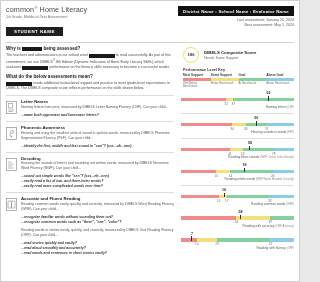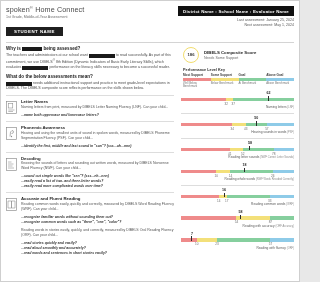--- a/index.html
+++ b/index.html
@@ -108,21 +108,21 @@
 
   .footer-space { height: 3px; }
 </style>
 </head>
 <body>
 
 <div class="page">
 
   <div class="header">
     <div class="hdr-left">
-      <div class="brand"><span>spoken</span><sup>®</sup><span> Home Connect</span></div>
+      <div class="brand"><span>common</span><sup>®</sup><span> Home Literacy</span></div>
       <div class="subbrand">1st Grade, Middle-of-Year Assessment</div>
       <div class="student-pill">STUDENT NAME</div>
     </div>
     <div class="hdr-right">
       <div class="district-bar">District Name : School Name : Evaluator Name</div>
       <div class="assess-line">Last assessment: January 25, 2024</div>
       <div class="assess-line">Next assessment: May 1, 2024</div>
     </div>
   </div>
 

